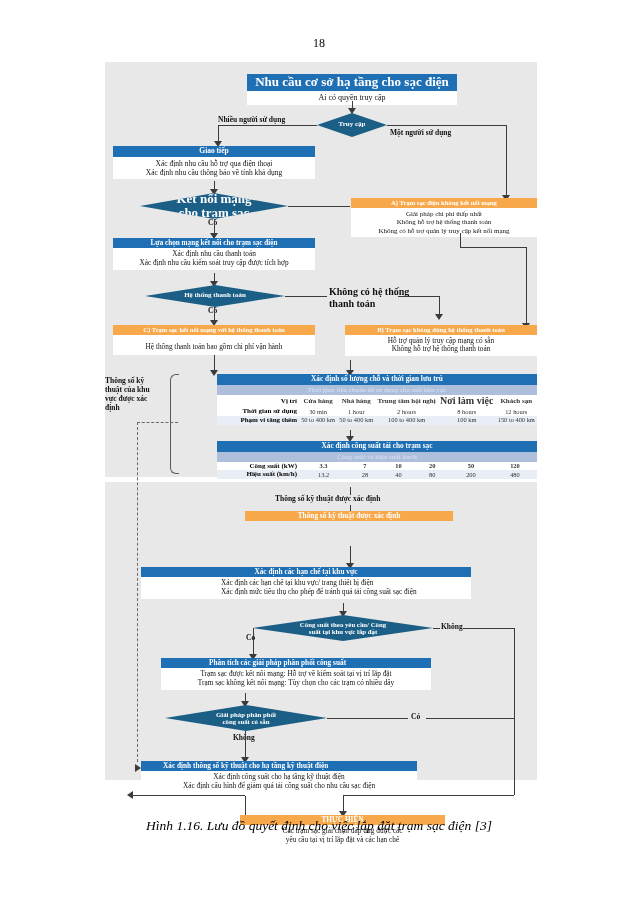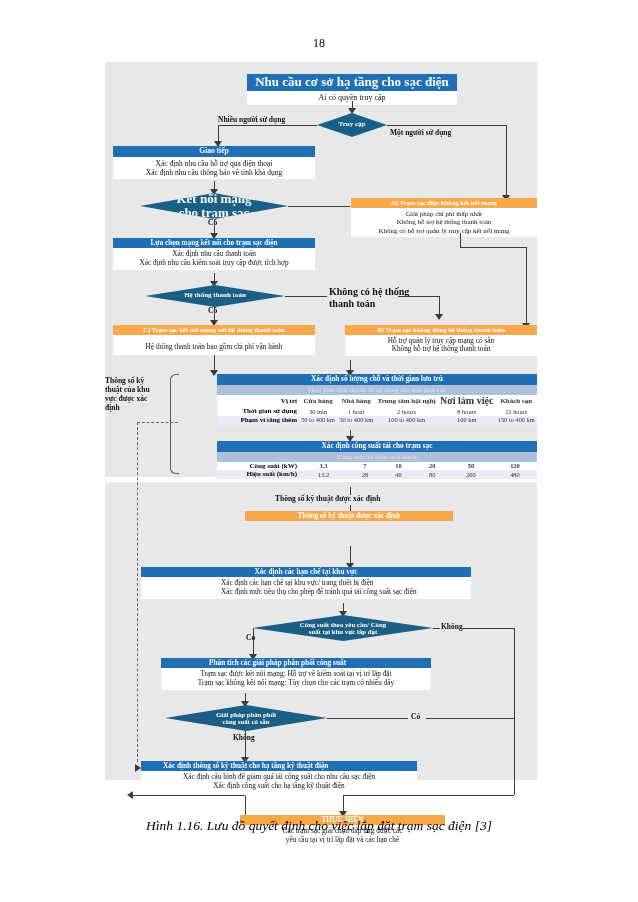--- a/index.html
+++ b/index.html
@@ -334,22 +334,22 @@
   <div class="elabel" style="left:306px;top:651px;font-size:7.5px;">Có</div>
   <div class="ln lnh" style="left:321px;top:656px;width:88px;"></div>
 
   <div class="elabel" style="left:128px;top:672px;font-size:7.5px;">Không</div>
   <div class="ln lnv" style="left:140px;top:669px;height:28px;"></div>
   <div class="arr arr-d" style="left:136px;top:695px;"></div>
 
   <div class="box" style="left:36px;top:699px;width:276px;">
     <div class="hdr blue" style="font-size:7.3px;text-align:left;padding-left:22px;">Xác định thông số kỹ thuật cho hạ tầng kỹ thuật điện</div>
     <div class="body" style="font-size:7.3px;">
+      <div>Xác định công suất cho hạ tầng kỹ thuật điện</div>
       <div>Xác định cấu hình để giảm quá tải công suất cho nhu cầu sạc điện</div>
-      <div>Xác định công suất cho hạ tầng kỹ thuật điện</div>
     </div>
   </div>
 
   <div class="arr arr-r" style="left:30px;top:702px;"></div>
 
   <div class="ln lnv" style="left:140px;top:734px;height:19px;"></div>
   <div class="ln lnh" style="left:28px;top:733px;width:112px;"></div>
   <div class="arr arr-l" style="left:22px;top:729px;"></div>
 
   <div class="ln lnh" style="left:238px;top:733px;width:171px;"></div>

